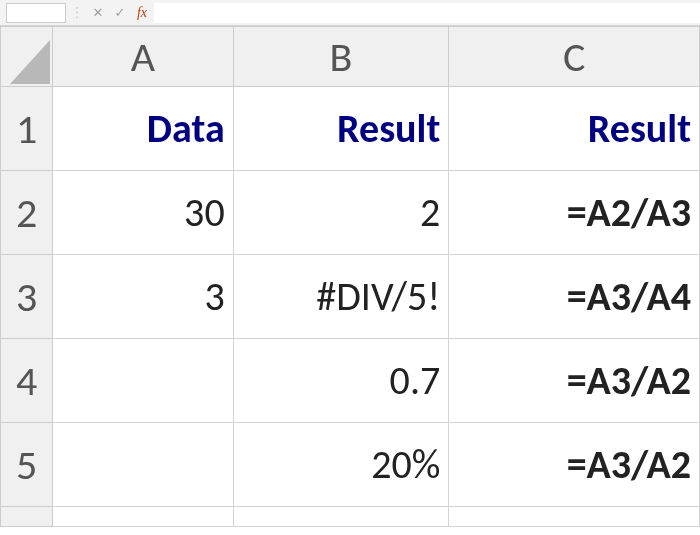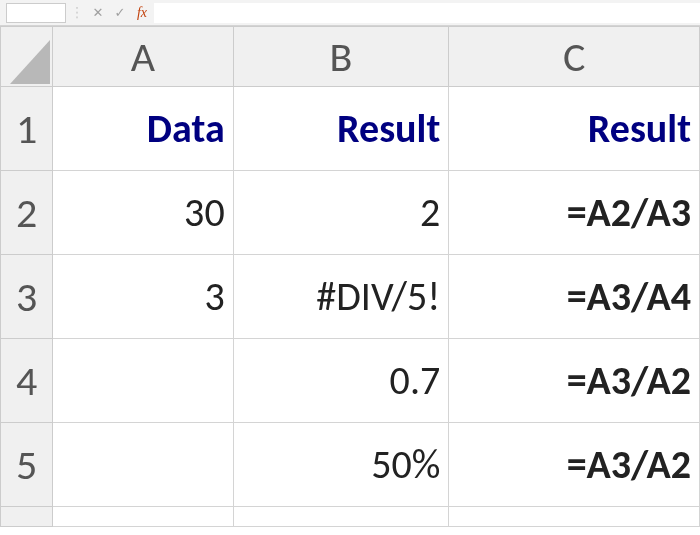--- a/index.html
+++ b/index.html
@@ -158,21 +158,21 @@
   </tr>
   <tr>
     <th class="row-header">4</th>
     <td class="cell col-A"></td>
     <td class="cell col-B">0.7</td>
     <td class="cell col-C formula">=A3/A2</td>
   </tr>
   <tr>
     <th class="row-header">5</th>
     <td class="cell col-A"></td>
-    <td class="cell col-B">50%</td>
+    <td class="cell col-B">20%</td>
     <td class="cell col-C formula">=A3/A2</td>
   </tr>
   <tr class="row-last">
     <th class="row-header"></th>
     <td class="cell col-A"></td>
     <td class="cell col-B"></td>
     <td class="cell col-C"></td>
   </tr>
 </tbody>
   </table>

